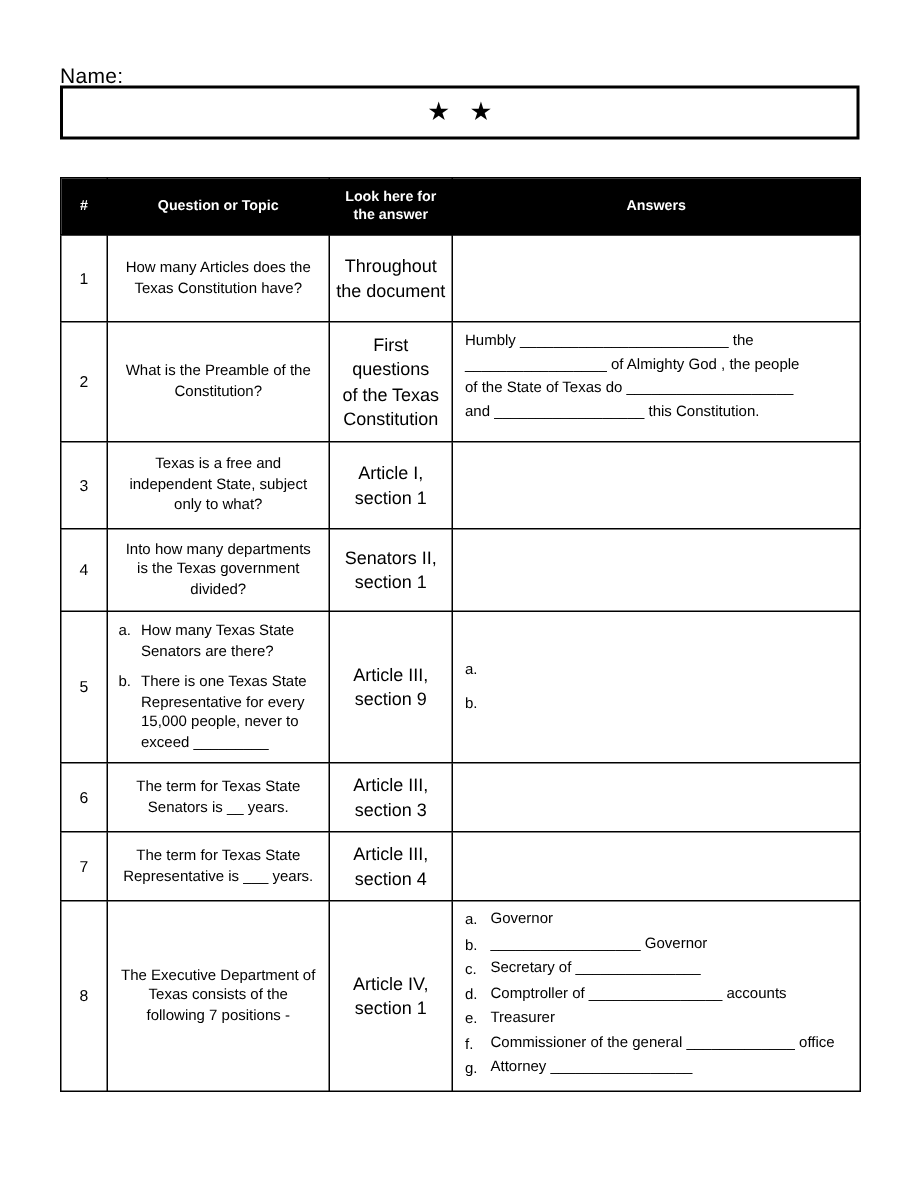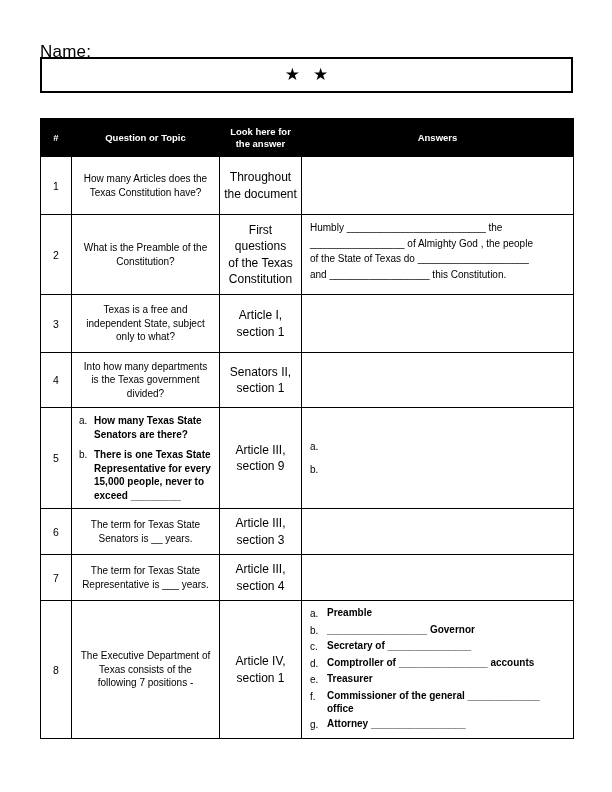--- a/index.html
+++ b/index.html
@@ -22,21 +22,21 @@
     width: 612px;
     height: 792px;
     box-sizing: border-box;
   }
 
   
   .name-line {
     position: absolute;
     left: 40px;
     top: 42px;
-    font-size: 17px;
+    font-size: 14px;
     letter-spacing: 0.2px;
   }
 
   
   .title-box {
     position: absolute;
     left: 40px;
     top: 57px;
     width: 533px;
     height: 36px;
@@ -161,21 +161,20 @@
     margin: 0 0 2px 0;
   }
   .sublist li .mk {
     flex: 0 0 auto;
     width: 15px;
     text-align: left;
   }
   .sublist li .bodytext {
     flex: 1 1 auto;
     line-height: 1.35;
-    font-weight: bold;
   }
   .sublist.spaced li { margin-bottom: 7px; }
   .sublist.spaced li:last-child { margin-bottom: 0; }
 
   .ans-list li { margin-bottom: 1px; }
   .ans-list li .mk { width: 17px; }
 </style>
 </head>
 <body>
 
@@ -320,21 +319,21 @@
         <td class="num">8</td>
         <td class="question">The Executive Department of Texas consists of the following 7 positions -</td>
         <td class="loc">
           <div>Article IV,</div>
           <div>section 1</div>
         </td>
         <td class="answer">
           <ul class="sublist ans-list">
             <li>
               <span class="mk">a.</span>
-              <span class="bodytext">Preamble</span>
+              <span class="bodytext">Governor</span>
             </li>
             <li>
               <span class="mk">b.</span>
               <span class="bodytext">__________________ Governor</span>
             </li>
             <li>
               <span class="mk">c.</span>
               <span class="bodytext">Secretary of _______________</span>
             </li>
             <li>

